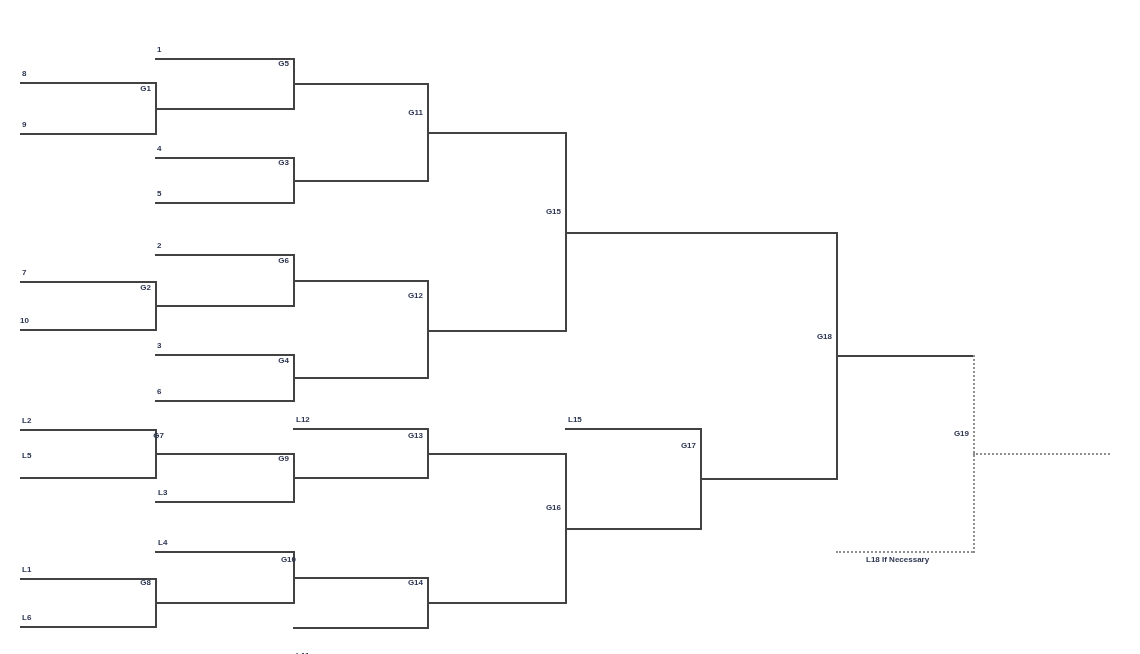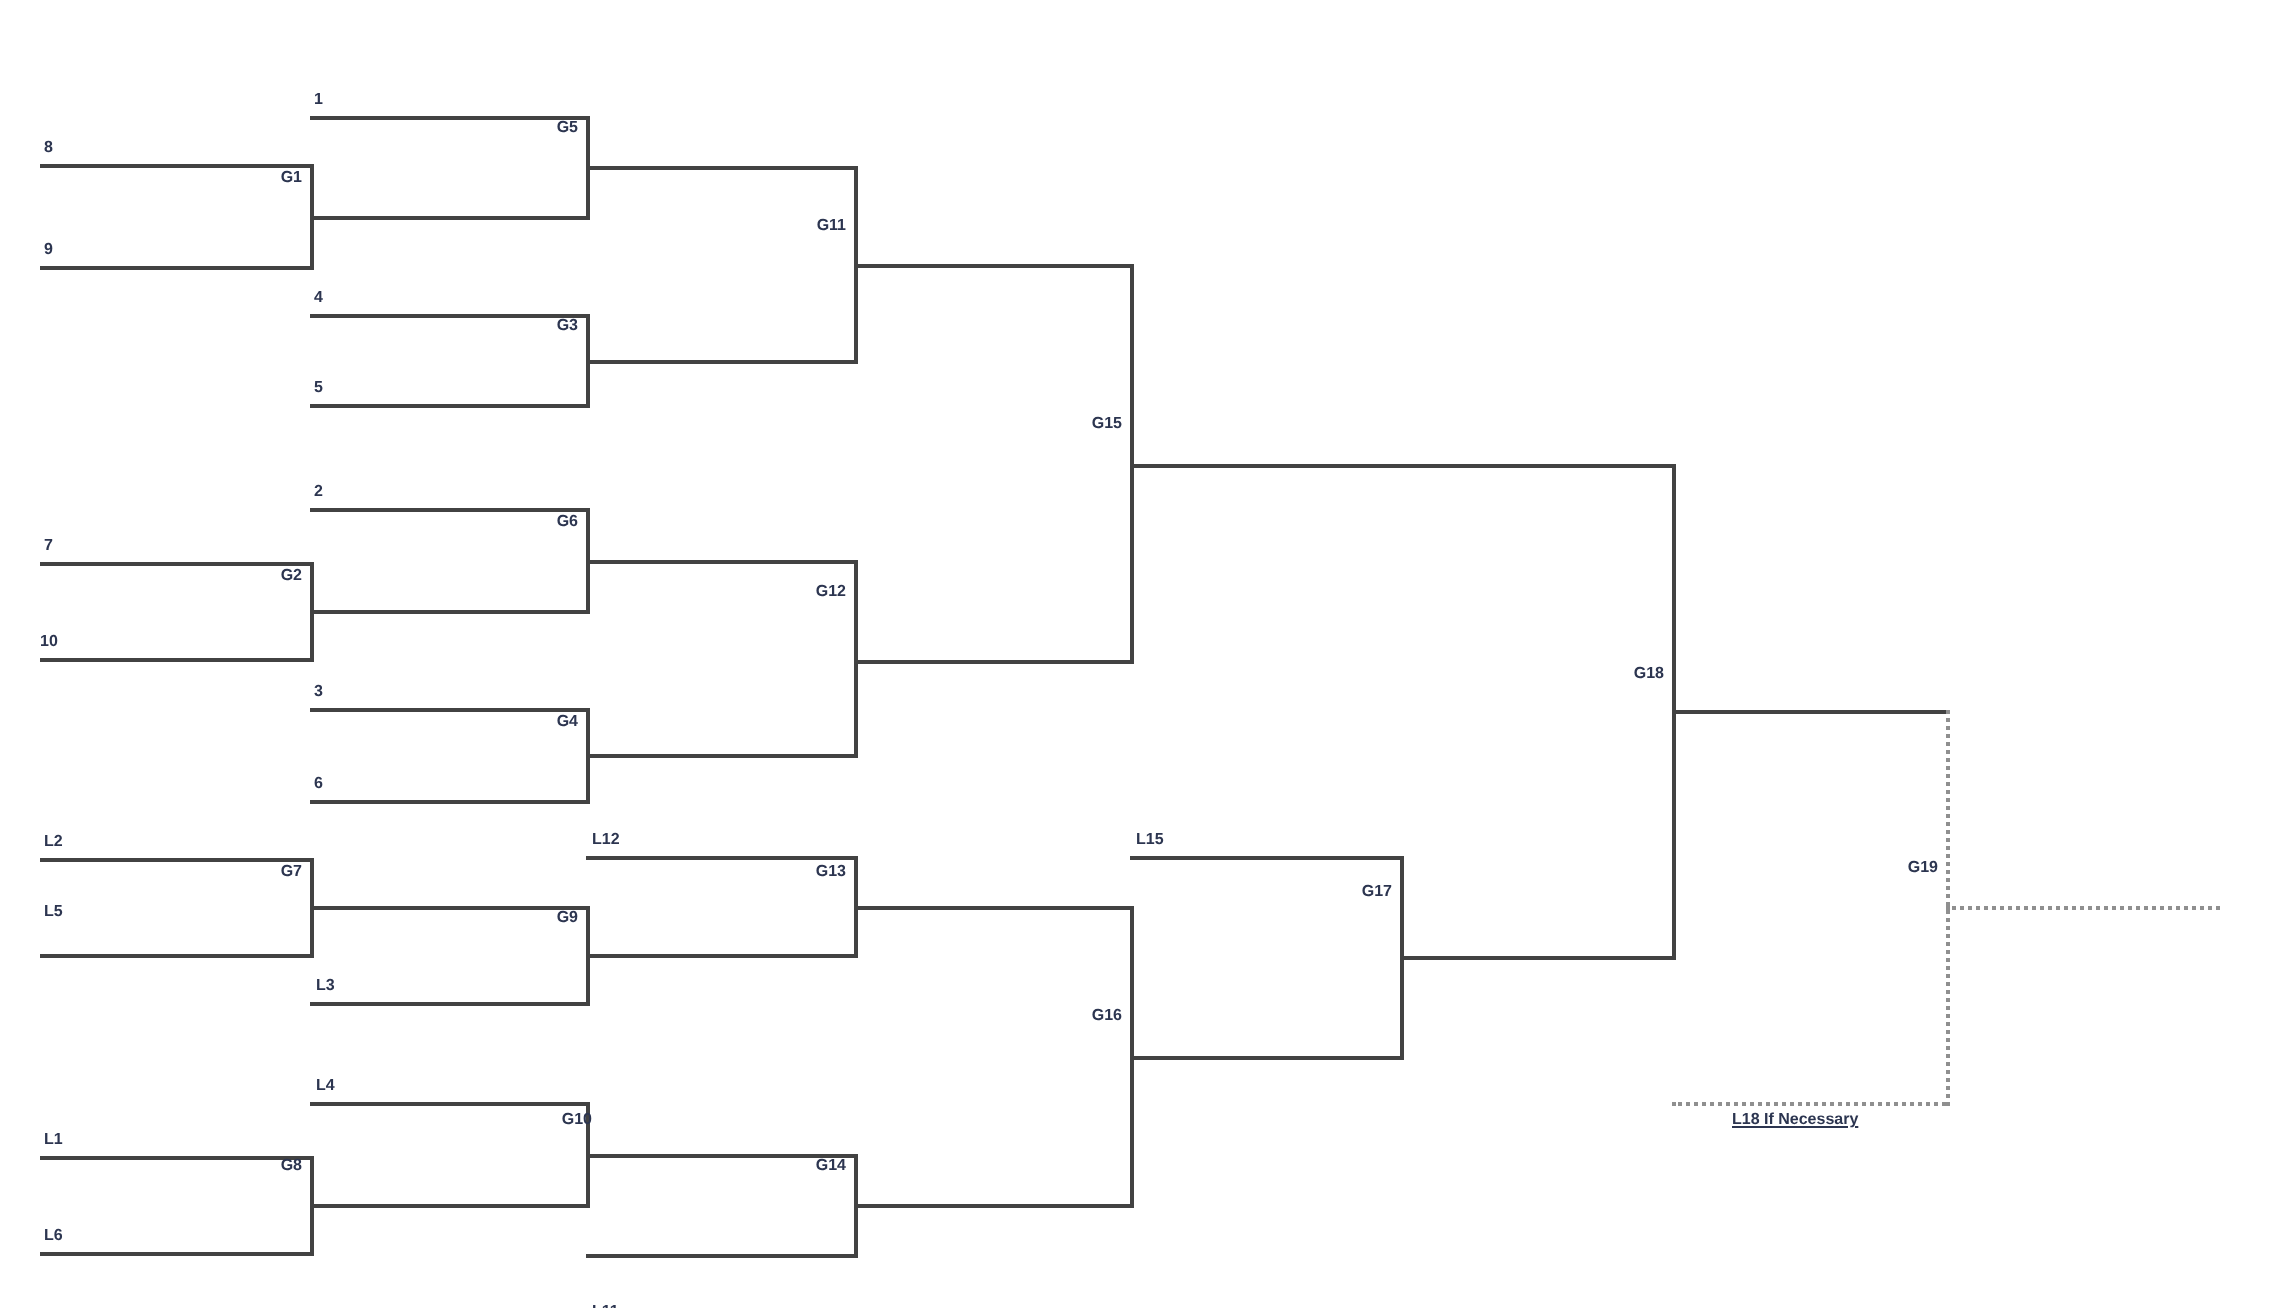--- a/index.html
+++ b/index.html
@@ -5,21 +5,21 @@
   html,body{margin:0;padding:0;background:#ffffff;}
   #canvas{position:relative;width:1140px;height:654px;background:#ffffff;overflow:hidden;
           font-family:"Liberation Sans",sans-serif;}
   .h{position:absolute;height:2px;background:#424242;}
   .v{position:absolute;width:2px;background:#424242;}
   .hd{position:absolute;height:0;border-top:2px dotted #8f8f8f;}
   .vd{position:absolute;width:0;border-left:2px dotted #8f8f8f;}
   .lbl{position:absolute;font-size:8px;font-weight:bold;color:#2c3550;
        white-space:nowrap;line-height:1;}
   .glbl{width:34px;text-align:right;}
-  .note{font-size:8px;color:#2c3550;text-decoration:underline;}
+  .note{font-size:8px;color:#2c3550;}
 </style>
 </head>
 <body>
 
 <div id="canvas">
 
   <div class="h" style="left:155px;top:58px;width:140px"></div>
   <div class="h" style="left:20px;top:82px;width:137px"></div>
   <div class="h" style="left:20px;top:133px;width:137px"></div>
   <div class="h" style="left:155px;top:157px;width:140px"></div>
@@ -105,21 +105,21 @@
 
   <span class="lbl glbl" style="left:117px;top:85px">G1</span>
   <span class="lbl glbl" style="left:255px;top:60px">G5</span>
   <span class="lbl glbl" style="left:255px;top:159px">G3</span>
   <span class="lbl glbl" style="left:389px;top:109px">G11</span>
   <span class="lbl glbl" style="left:117px;top:284px">G2</span>
   <span class="lbl glbl" style="left:255px;top:257px">G6</span>
   <span class="lbl glbl" style="left:255px;top:357px">G4</span>
   <span class="lbl glbl" style="left:389px;top:292px">G12</span>
   <span class="lbl glbl" style="left:527px;top:208px">G15</span>
-  <span class="lbl glbl" style="left:117px;top:432px">G7</span>
+  <span class="lbl glbl" style="left:130px;top:432px">G7</span>
   <span class="lbl glbl" style="left:255px;top:455px">G9</span>
   <span class="lbl glbl" style="left:389px;top:432px">G13</span>
   <span class="lbl glbl" style="left:117px;top:579px">G8</span>
   <span class="lbl glbl" style="left:262px;top:556px">G10</span>
   <span class="lbl glbl" style="left:389px;top:579px">G14</span>
   <span class="lbl glbl" style="left:527px;top:504px">G16</span>
   <span class="lbl glbl" style="left:662px;top:442px">G17</span>
   <span class="lbl glbl" style="left:798px;top:333px">G18</span>
   <span class="lbl glbl" style="left:935px;top:430px">G19</span>
 

